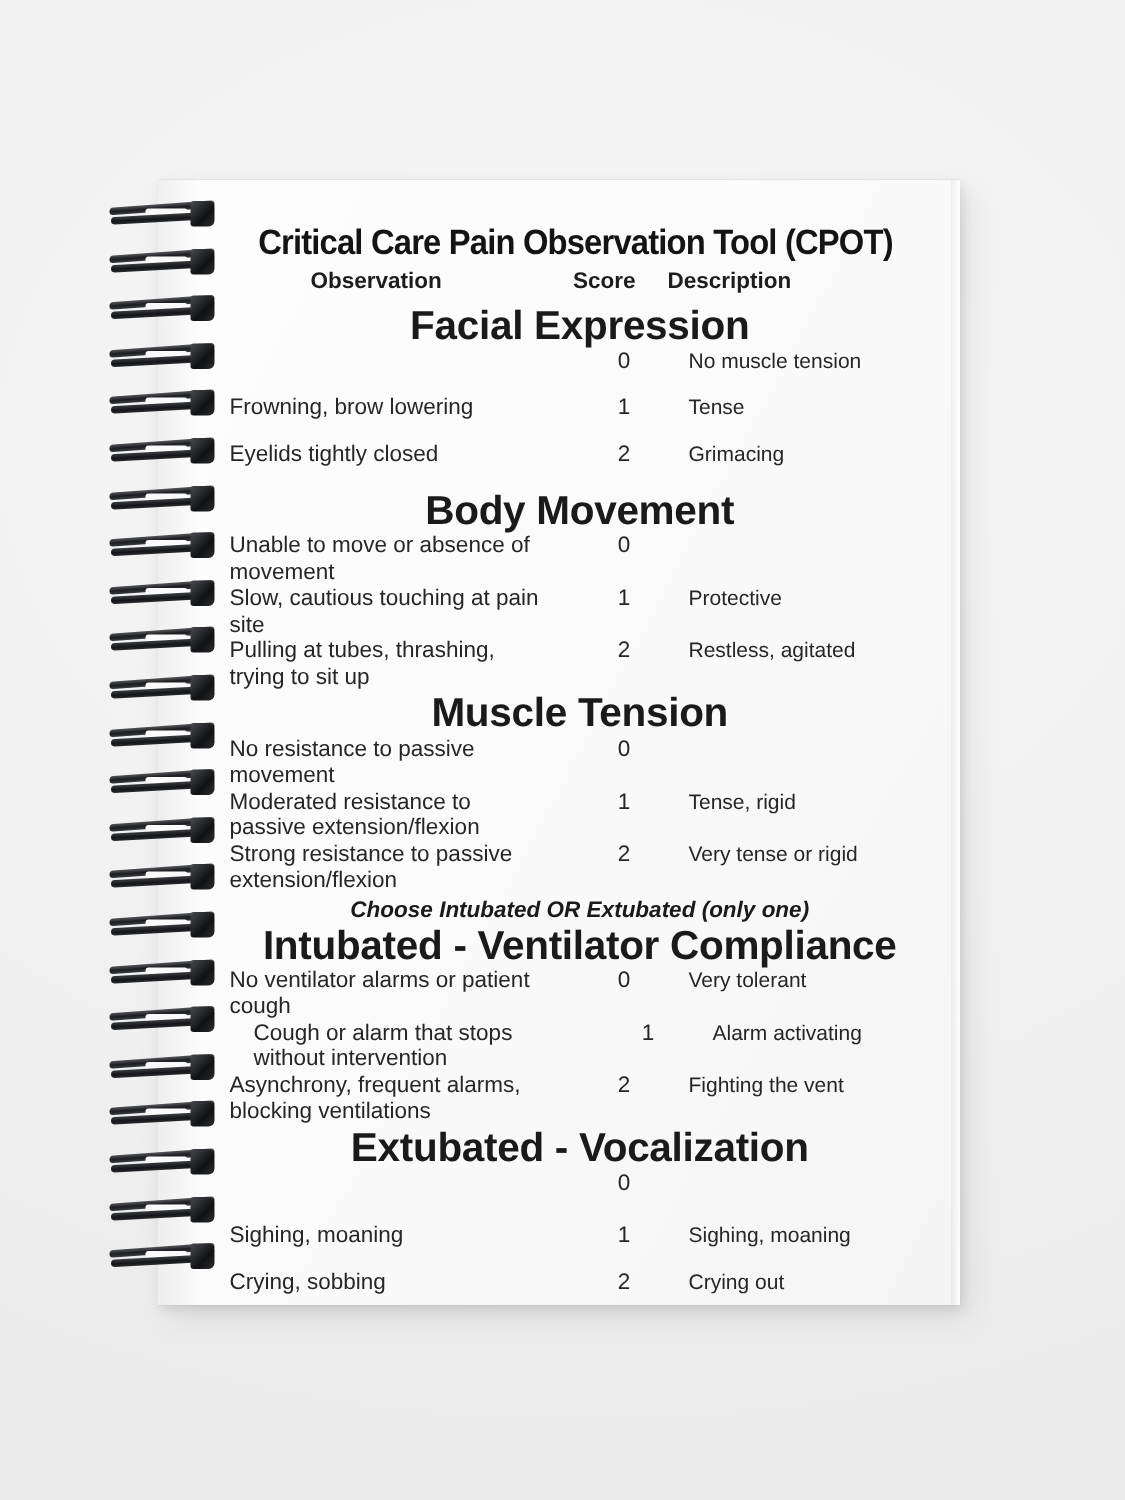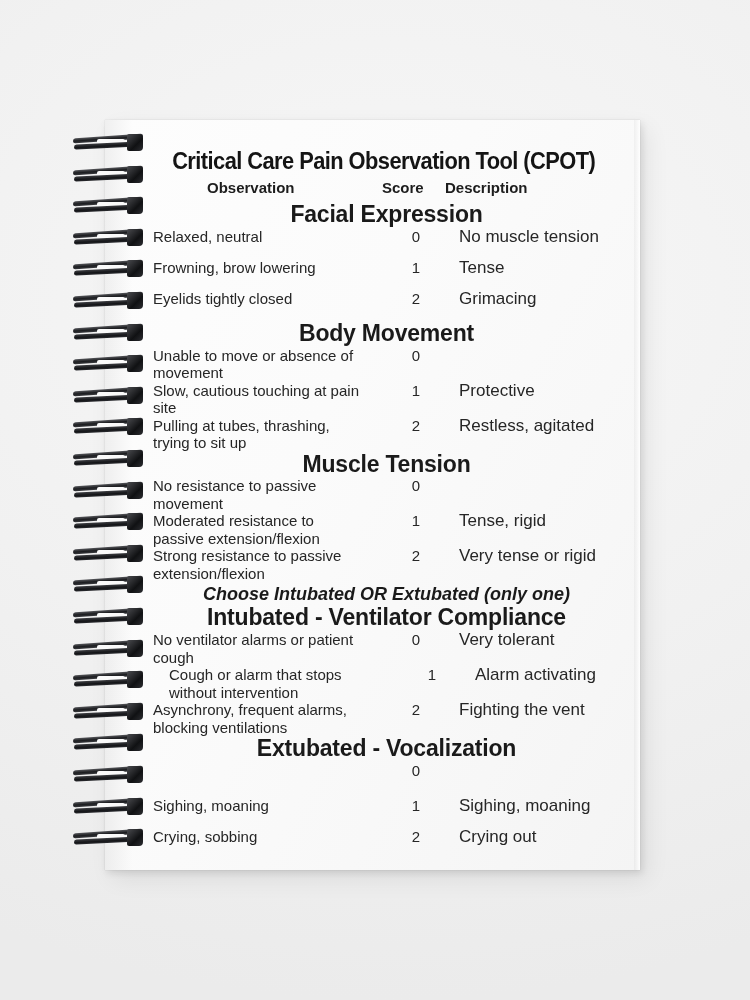--- a/index.html
+++ b/index.html
@@ -99,33 +99,33 @@
     color:#1d1d1d;
     white-space:nowrap;
   }
   .ch-observation{left:102px;}
   .ch-score{left:277px;}
   .ch-description{left:340px;}
 
   .section-title{
     text-align:center;
     font-weight:bold;
-    font-size:23px;
+    font-size:27px;
     color:#1a1a1a;
     padding:0 6px 0 34px;
     margin:0;
     line-height:1.12;
     white-space:nowrap;
     letter-spacing:-0.2px;
   }
   .section-note{
     text-align:center;
     font-weight:bold;
     font-style:italic;
-    font-size:18px;
+    font-size:15px;
     color:#1a1a1a;
     padding:0 6px 0 34px;
     margin:2px 0 0 0;
     white-space:nowrap;
   }
 
   .rows{position:relative;margin:0;padding:0;}
   .row{
     position:relative;
     display:block;
@@ -134,21 +134,21 @@
   .row .obs{
     position:absolute;left:48px;width:210px;
     font-size:15px;line-height:17.5px;color:#262626;
   }
   .row .score{
     position:absolute;left:300px;width:22px;text-align:center;
     font-size:15px;line-height:17.5px;color:#262626;
   }
   .row .desc{
     position:absolute;left:354px;width:175px;
-    font-size:17px;line-height:17.5px;color:#262626;
+    font-size:14px;line-height:17.5px;color:#262626;
   }
 </style>
 </head>
 <body>
 
 <div id="backdrop"></div>
 
 <div id="scene">
 
   <div id="notebook">
@@ -164,21 +164,20 @@
         <div class="col-headers">
           <span class="ch-observation">Observation</span>
           <span class="ch-score">Score</span>
           <span class="ch-description">Description</span>
         </div>
 
         <div id="sections">
             <div class="section-title">Facial Expression</div>
             <div class="rows" style="position: relative; height: 93px;">
               <div class="row" style="position: absolute; left: 0px; right: 0px; top: 0px; height: 31px;">
-                <div class="obs">Relaxed, neutral</div>
                 <div class="score">0</div>
                 <div class="desc">No muscle tension</div>
               </div>
               <div class="row" style="position: absolute; left: 0px; right: 0px; top: 31px; height: 31px;">
                 <div class="obs">Frowning, brow lowering</div>
                 <div class="score">1</div>
                 <div class="desc">Tense</div>
               </div>
               <div class="row" style="position: absolute; left: 0px; right: 0px; top: 62px; height: 31px;">
                 <div class="obs">Eyelids tightly closed</div>

